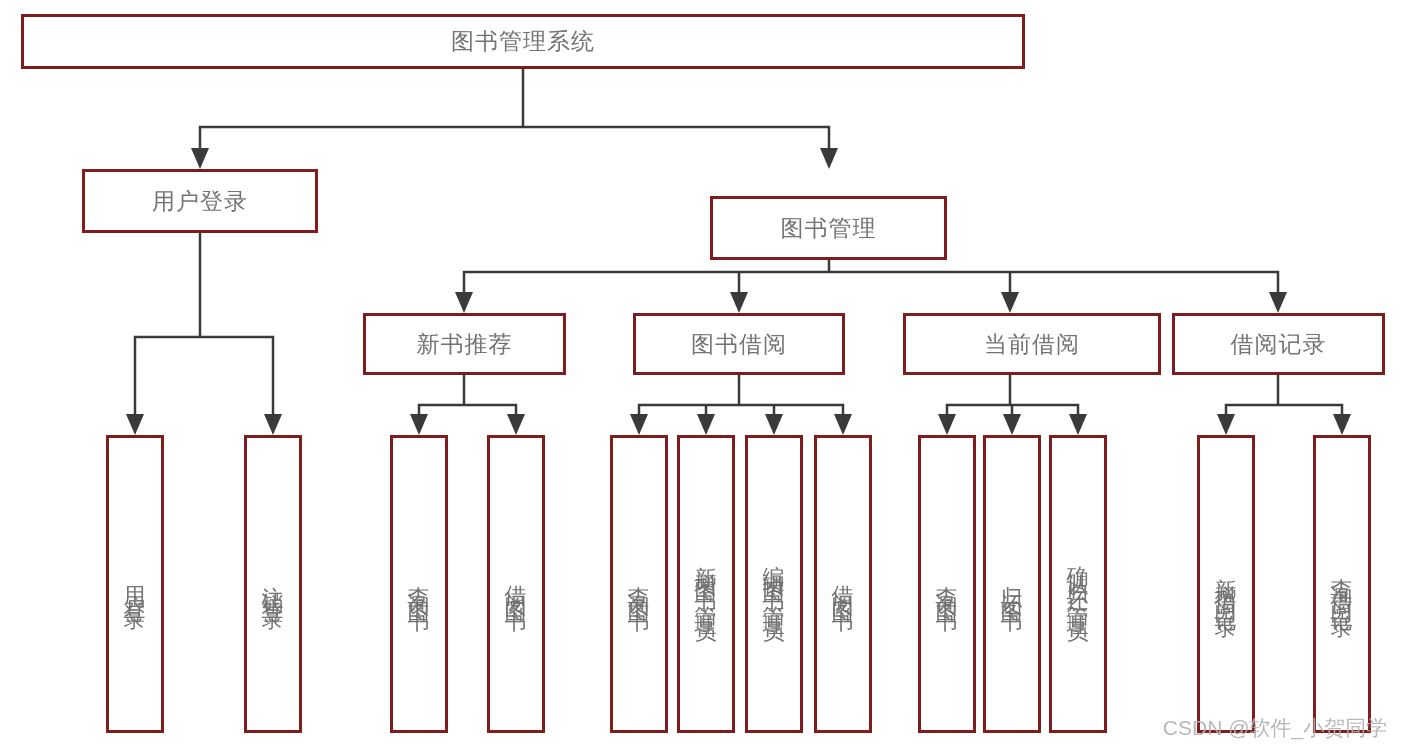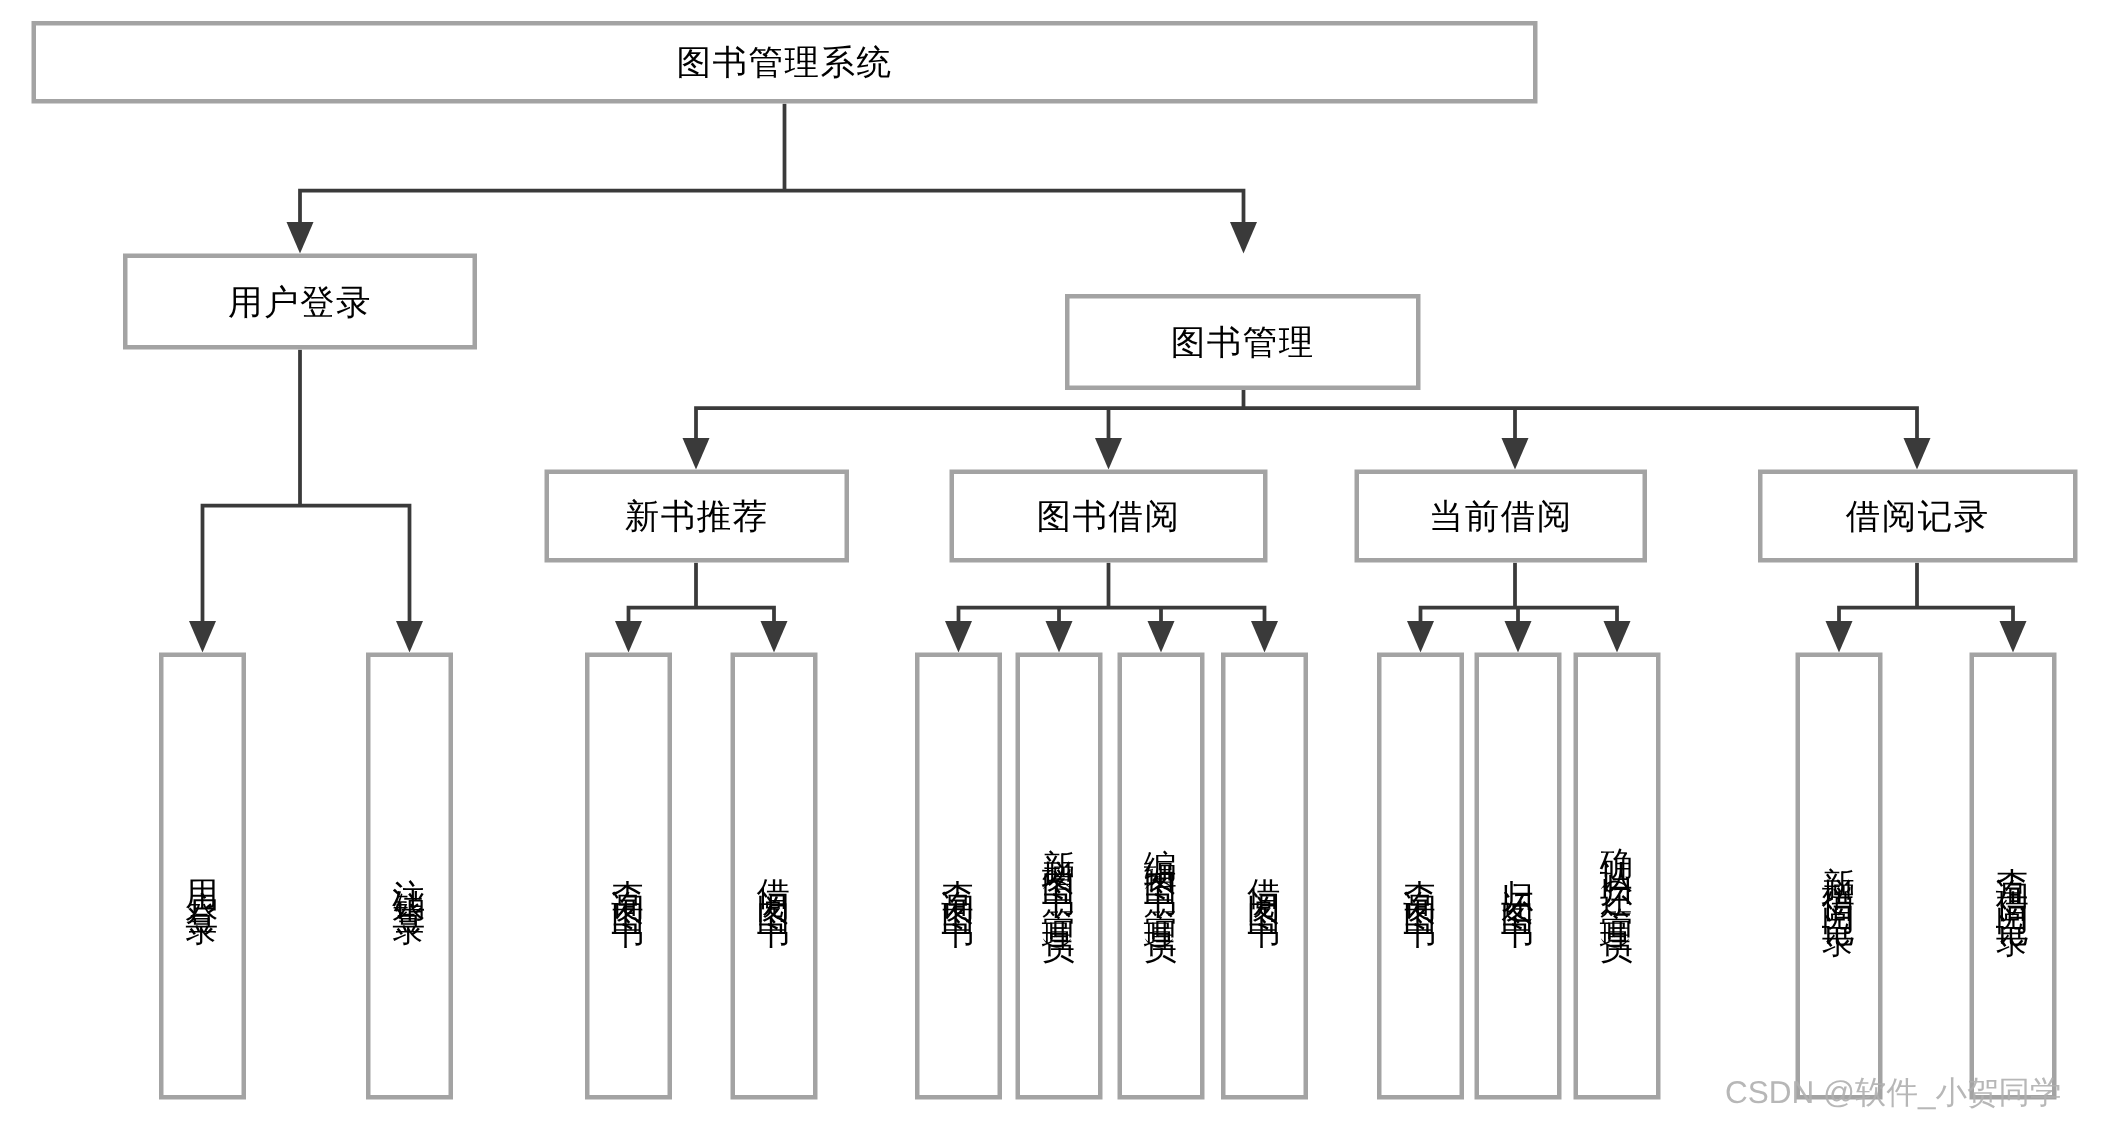--- a/index.html
+++ b/index.html
@@ -13,34 +13,34 @@
   }
   .connector-layer {
     position: absolute;
     left: 0; top: 0;
     width: 1405px; height: 747px;
     pointer-events: none;
   }
   .node {
     position: absolute;
     box-sizing: border-box;
-    border: 3px solid #a3a3a3;
+    border: 3px solid #7f1d1d;
     background: #ffffff;
     display: flex;
     align-items: center;
     justify-content: center;
-    color: #000000;
+    color: #737373;
   }
   .h-node { font-size: 23px; letter-spacing: 1px; }
   .n-root      { left: 21px;  top: 14px;  width: 1004px; height: 55px; }
   .n-user      { left: 82px;  top: 169px; width: 236px;  height: 64px; }
   .n-mgmt      { left: 710px; top: 169px; width: 237px;  height: 64px; margin-top: 27px; }
   .n-newbook   { left: 363px; top: 313px; width: 203px;  height: 62px; }
   .n-borrow    { left: 633px; top: 313px; width: 212px;  height: 62px; }
-  .n-current   { left: 903px; top: 313px; width: 195px;  height: 62px; }
+  .n-current   { left: 903px; top: 313px; width: 258px;  height: 62px; }
   .n-records   { left: 1172px;top: 313px; width: 213px;  height: 62px; }
   .leaf {
     top: 435px;
     width: 58px;
     height: 298px;
     font-size: 22px;
   }
   .leaf .vtext {
     writing-mode: vertical-lr;
     text-orientation: mixed;
@@ -62,21 +62,21 @@
   .l-e1 { left: 1197px; }
   .l-e2 { left: 1313px; }
   .watermark {
     position: absolute;
     left: 1150px;
     top: 714px;
     width: 250px;
     font-size: 21px;
     color: #b0b0b0;
     opacity: 0.9;
-    text-align: left;
+    text-align: center;
     z-index: 5;
     white-space: nowrap;
   }
 </style>
 </head>
 <body>
 
 <div class="canvas">
 
   <svg class="connector-layer" viewBox="0 0 1405 747" xmlns="http://www.w3.org/2000/svg">

